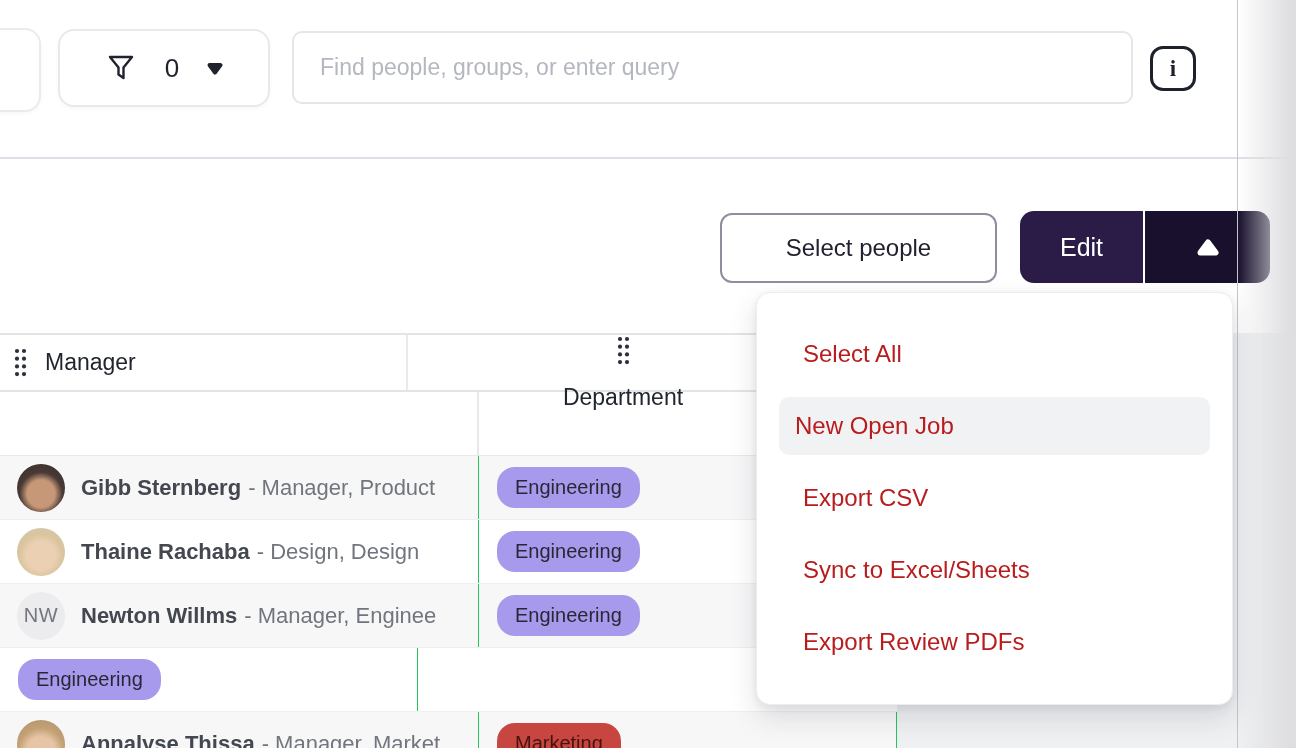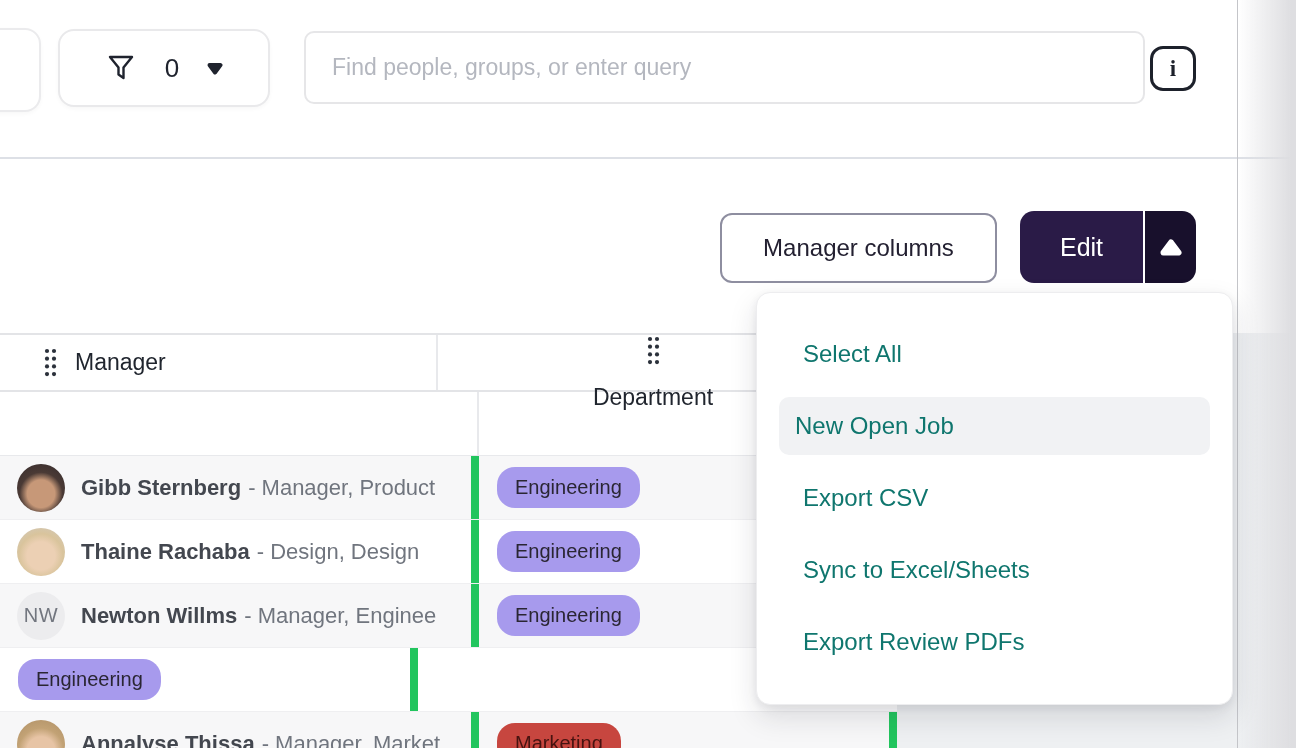--- a/index.html
+++ b/index.html
@@ -19,21 +19,21 @@
   }
   .filter-btn{
     left:58px;top:29px;width:212px;height:78px;
     background:#fff;border:2px solid #e9e9eb;border-radius:16px;
     box-shadow:0 2px 4px rgba(0,0,0,0.03);
     display:flex;align-items:center;justify-content:center;gap:28px;
     cursor:pointer;box-sizing:border-box;
   }
   .filter-count{font-size:26px;color:#1f232e;font-weight:500;}
   .search-wrap{
-    left:304px;top:31px;width:841px;height:73px;
+    left:292px;top:31px;width:841px;height:73px;
     border:2px solid #e6e6e8;border-radius:10px;background:#fff;
     box-sizing:border-box;display:flex;align-items:center;
   }
   .search-wrap input{
     border:none;outline:none;width:100%;height:100%;
     font-family:"Liberation Sans", sans-serif;
     font-size:23px;color:#3c4049;padding:0 26px;background:transparent;
   }
   .search-wrap input::placeholder{color:#b4b7bf;}
   .info-btn{
@@ -46,21 +46,21 @@
   .top-divider{left:0;top:157px;width:1296px;height:2px;background:#dde0e6;}
 
   
   .select-columns-btn{
     left:720px;top:213px;width:277px;height:70px;
     background:#fff;border:2px solid #8e8ea0;border-radius:12px;
     box-sizing:border-box;display:flex;align-items:center;justify-content:center;
     font-size:24px;color:#232031;font-weight:500;cursor:pointer;
   }
   .edit-split{
-    left:1020px;top:211px;width:176px;height:72px;
+    left:1020px;top:211px;width:250px;height:72px;
     border-radius:14px;overflow:hidden;display:flex;cursor:pointer;
   }
   .edit-main{
     width:123px;height:100%;background:#2a1b47;border:none;
     color:#fff;font-size:25px;font-weight:500;cursor:pointer;
     font-family:"Liberation Sans", sans-serif;
   }
   .edit-sep{width:2px;height:100%;background:#ffffff;}
   .edit-caret{
     flex:1;height:100%;background:#18102c;border:none;cursor:pointer;
@@ -71,31 +71,31 @@
   .table-wrap{left:0;top:333px;width:897px;}
   .thead{
     height:59px;display:flex;box-sizing:border-box;
     border-top:2px solid #e3e4e7;border-bottom:2px solid #e3e4e7;background:#fff;
   }
   .th{
     display:flex;align-items:center;gap:18px;box-sizing:border-box;
     padding-left:14px;font-size:23px;font-weight:500;color:#20252e;
     border-right:2px solid #e8e9ec;
   }
-  .th.c1{width:408px;margin-left:30px;}
+  .th.c1{width:408px;}
   .th.c2{width:418px;flex-direction:column;}
   .filter-row{
     height:64px;display:flex;background:#fff;border-bottom:1px solid #e8e9ec;box-sizing:border-box;
   }
   .fcell{box-sizing:border-box;border-right:2px solid #e8e9ec;}
   .fcell.c1{width:479px;}
   .fcell.c2{width:418px;}
   .trow{height:64px;display:flex;box-sizing:border-box;border-bottom:1px solid #efeff1;}
   .trow.alt{background:#f7f7f8;}
-  .cell{display:flex;align-items:center;box-sizing:border-box;border-right:8px solid #22c55e;overflow:hidden;}
+  .cell{display:flex;align-items:center;box-sizing:border-box;border-right:1px solid #22c55e;overflow:hidden;}
   .cell.c1{width:479px;padding-left:17px;gap:16px;}
   .cell.c2{width:418px;padding-left:18px;}
   .nm-line{white-space:nowrap;overflow:hidden;font-size:22px;}
   .nm{font-weight:700;color:#43474f;}
   .rl{font-weight:400;color:#70757e;margin-left:7px;}
   .avatar{
     width:48px;height:48px;border-radius:50%;flex:0 0 48px;
   }
   .av-initials{
     background:#ececee;display:flex;align-items:center;justify-content:center;
@@ -124,21 +124,21 @@
 
   
   .dropdown{
     left:756px;top:292px;width:477px;height:413px;z-index:50;
     background:#fff;border:1px solid #ededef;border-radius:14px;
     box-shadow:0 12px 28px rgba(30,30,45,0.13), 0 3px 8px rgba(30,30,45,0.07);
     box-sizing:border-box;padding:32px 22px;
   }
   .menu-item{
     height:58px;border-radius:10px;display:flex;align-items:center;
-    padding-left:24px;margin-bottom:14px;font-size:24px;color:#0f766e;cursor:pointer;
+    padding-left:24px;margin-bottom:14px;font-size:24px;color:#b91c1c;cursor:pointer;
   }
   .menu-item:last-child{margin-bottom:0;}
   .menu-item.highlighted{background:#f1f2f4;padding-left:16px;}
 </style>
 </head>
 <body>
 
 <div class="abs partial-btn"></div>
 
 <button class="abs filter-btn">
@@ -158,21 +158,21 @@
 <div class="abs search-wrap">
   <input type="text" placeholder="Find people, groups, or enter query" style="">
 </div>
 
 <button class="abs info-btn">
   <span>i</span>
 </button>
 
 <div class="abs top-divider"></div>
 
-<button class="abs select-columns-btn">Manager columns</button>
+<button class="abs select-columns-btn">Select people</button>
 
 <div class="abs edit-split">
   <button class="edit-main">Edit</button>
   <div class="edit-sep"></div>
   <button class="edit-caret">
     <span style="display:flex;">
       <svg width="22" height="17" viewBox="0 0 22 17">
         <path d="M11 3.5 L18.5 13.5 H3.5 Z" fill="#ffffff" stroke="#ffffff" stroke-width="6" stroke-linejoin="round"></path>
       </svg>
     </span>

